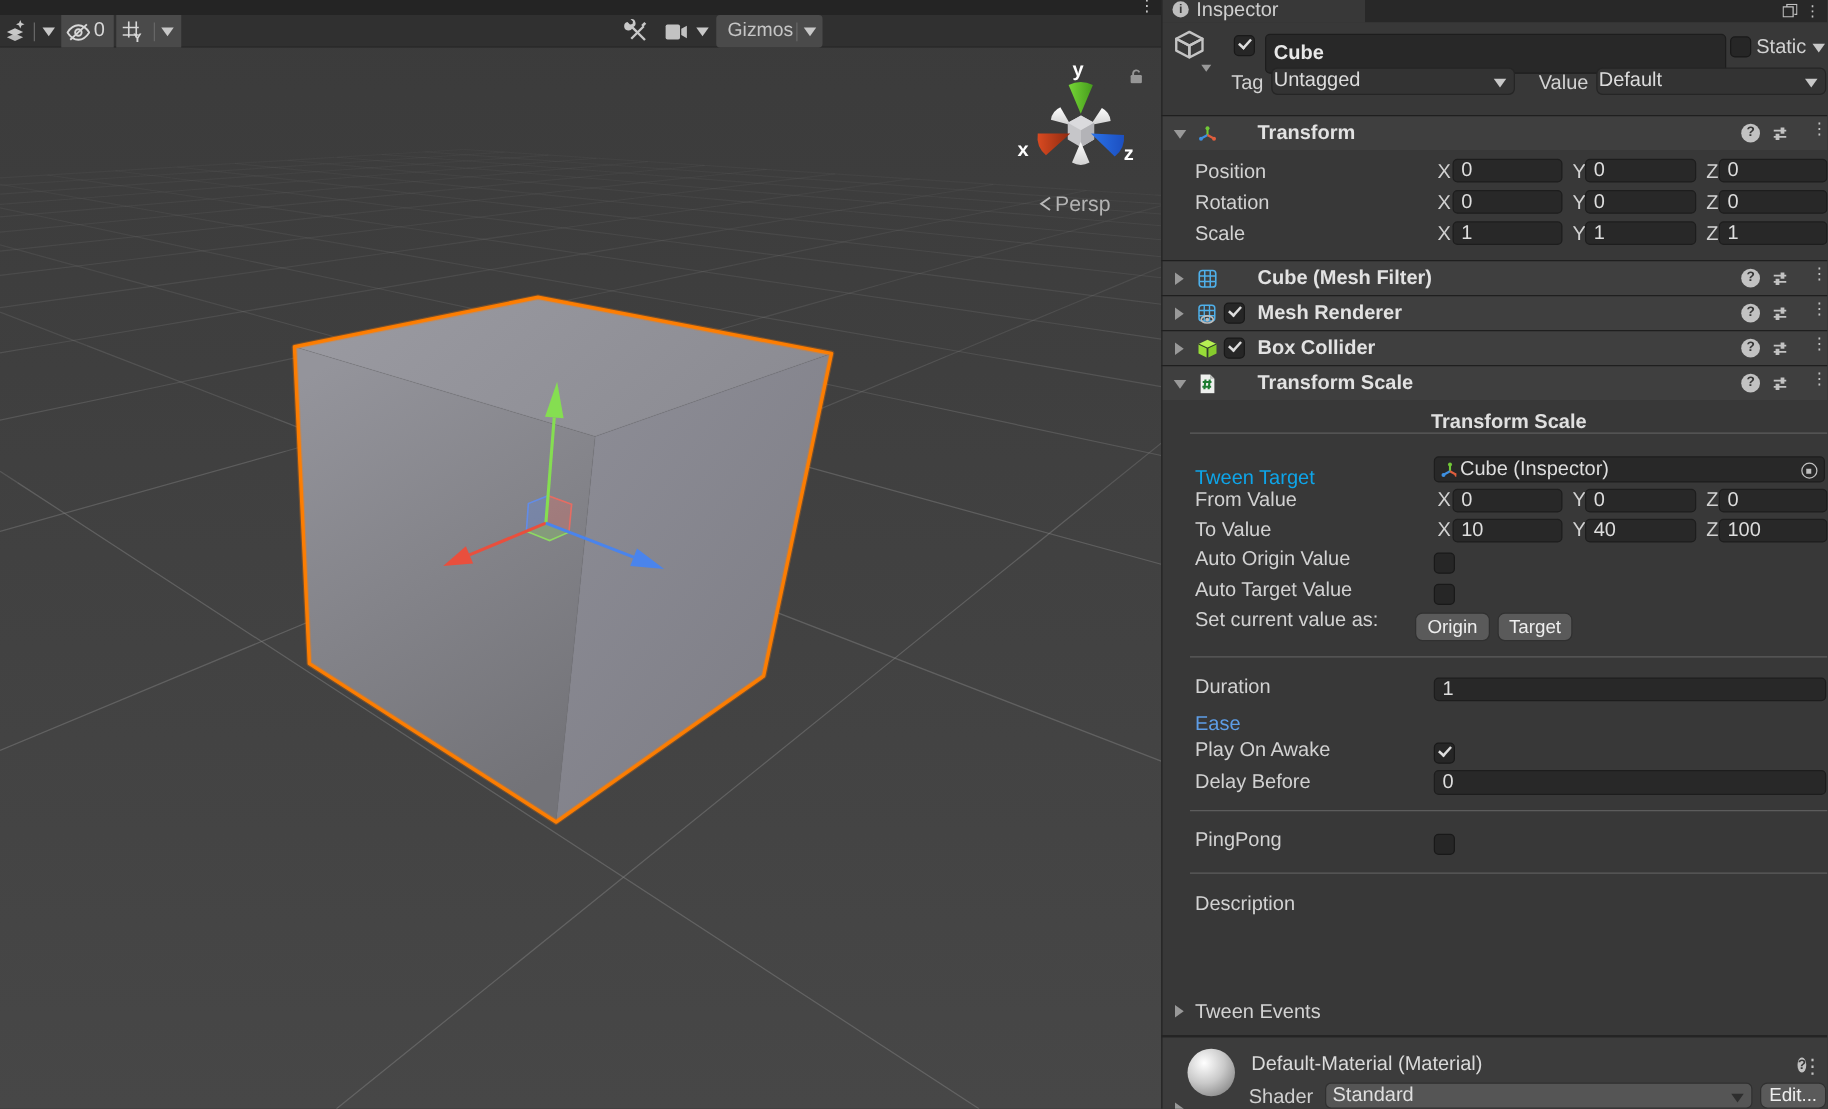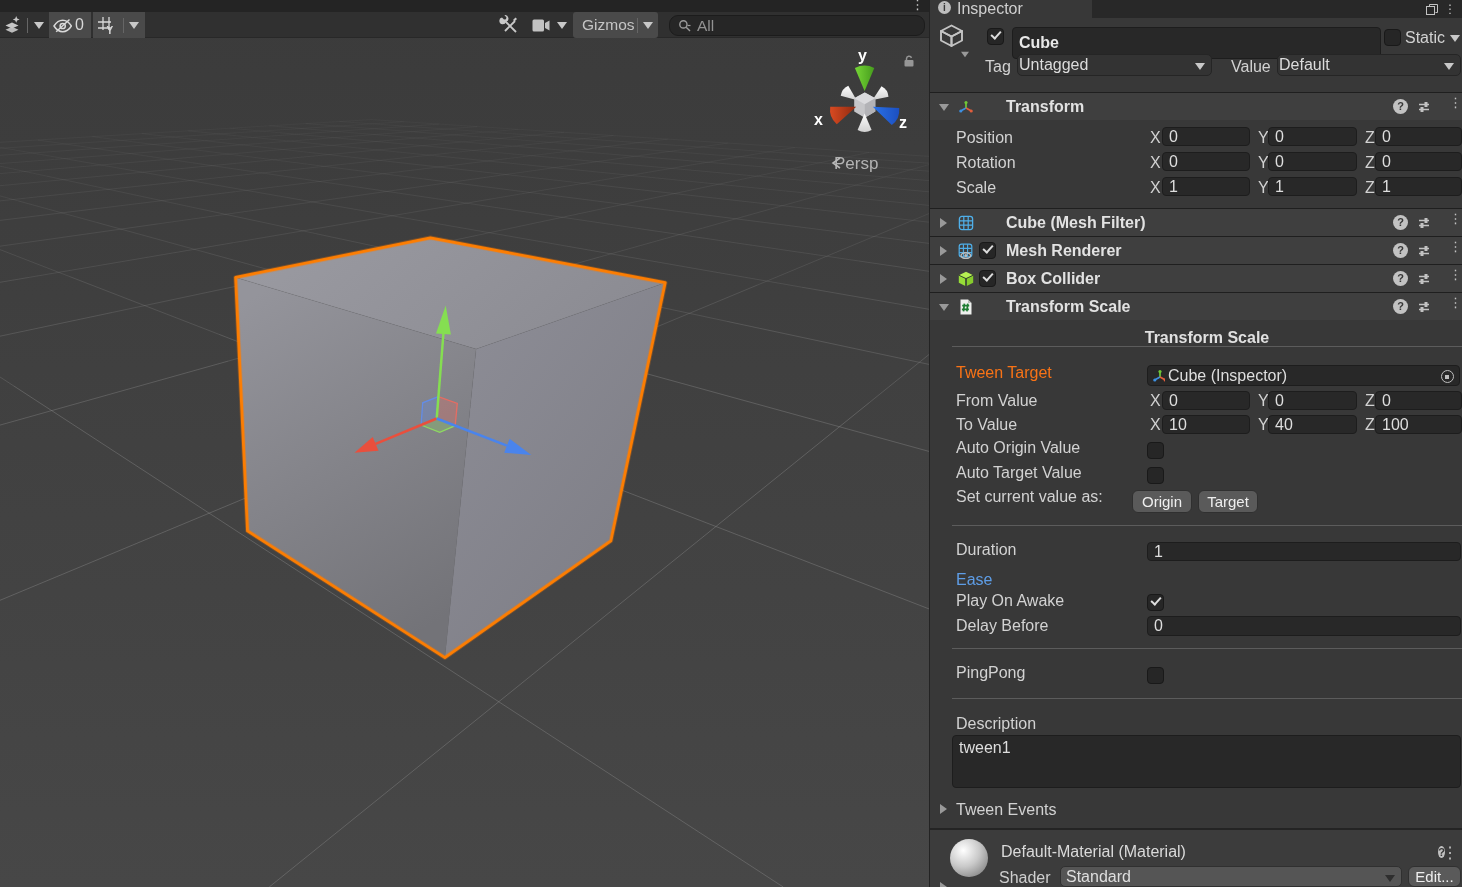--- a/index.html
+++ b/index.html
@@ -332,25 +332,20 @@
     <svg class="abs" style="left:532px;top:7px" width="19" height="13" viewBox="0 0 19 13">
           <rect x="0.5" y="0.5" width="11.5" height="12" rx="1.5" fill="#c2c2c2"></rect>
           <path d="M13 4 17.5 1.5v10L13 9Z" fill="#c2c2c2"></path>
         </svg>
     <div class="caret abs" style="left:557px;top:10px"></div>
     <div class="tbtn" style="left:573px;width:85px;border-radius:3px">
           <span style="font-size:15.5px;color:#c5c5c5;margin-left:9px">Gizmos</span>
       <div class="tsep" style="left:64px;top:6px"></div>
           <div class="caret" style="position:absolute;left:70px;top:10px"></div>
         </div>
-    <div id="search"><svg class="abs" style="position:static;margin:0 6px 0 8px" width="13" height="13" viewBox="0 0 13 13">
-            <circle cx="5.4" cy="5.4" r="3.6" fill="none" stroke="#9a9a9a" stroke-width="1.4"></circle>
-            <path d="M8.2 8.2 12 12" stroke="#9a9a9a" stroke-width="1.4"></path>
-            <path d="M9.5 6.5h3" stroke="#9a9a9a" stroke-width="1.2"></path>
-          </svg>All</div>
   </div>
 
   <svg class="abs" style="left:800px;top:40px" width="130" height="100" viewBox="0 0 130 100">
 <defs>
           <linearGradient id="gc" x1="0" y1="0" x2="1" y2="0">
             <stop offset="0" stop-color="#76d636"></stop>
             <stop offset="1" stop-color="#469c1d"></stop>
           </linearGradient>
           <linearGradient id="rc" x1="0" y1="0" x2="1" y2="0">
             <stop offset="0" stop-color="#d94a21"></stop>
@@ -379,21 +374,21 @@
 <text x="99" y="88" fill="#fff" font-size="16" font-weight="bold" font-family="Liberation Sans">z</text>
 </svg>
 <svg class="abs" style="left:903px;top:55px" width="12" height="12" viewBox="0 0 12 12">
         <rect x="1.5" y="5" width="9" height="6.5" rx="1" fill="#969696"></rect>
         <path d="M3.5 5V3.8a2.6 2.6 0 0 1 5-.9" fill="none" stroke="#969696" stroke-width="1.5"></path>
       </svg>
   <div class="abs" style="left:829px;top:154px;color:#b3b3b3;font-size:17px">
     <svg class="abs" style="left:0;top:2px" width="14" height="14" viewBox="0 0 14 14">
           <path d="M11 2 4 7l7 5" fill="none" stroke="#b9b9b9" stroke-width="1.6"></path>
         </svg>
-    <span style="margin-left:5px">Persp</span></div>
+    <span style="margin-left:15px">Persp</span></div>
 </div>
 <div id="insp" class="abs">
   <div id="tabbar" class="abs">
         <div id="tab">
      <span style="position:absolute;left:9px;top:1px;width:13px;height:13px;border-radius:50%;background:#bdbdbd;color:#383838;font-size:10px;font-weight:bold;text-align:center;line-height:13px">i</span>
      <span style="position:absolute;left:28px;top:0px">Inspector</span>
         </div>
      <span style="position:absolute;right:24px;top:1px"><svg class="abs" style="position:static" width="12" height="11" viewBox="0 0 12 11">
             <rect x="0.5" y="2.5" width="8" height="8" fill="none" stroke="#c2c2c2"></rect>
             <path d="M3.5 2.5V0.5h8v8h-2" fill="none" stroke="#c2c2c2"></path>
@@ -553,21 +548,21 @@
               <rect x="3.5" y="7" width="3" height="5" fill="#c2c2c2" stroke="none"></rect>
             </g>
           </svg>
           <span class="kebab">⋮</span>
         </span>
       </div>
 
   <div class="abs" style="left:0;top:320px;width:533px;height:510px">
     <div class="abs" style="left:23px;top:9px;width:510px;text-align:center"><b style="color:#e0e0e0">Transform Scale</b></div>
     <div class="hr" style="top:26px;width:510px"></div>
-    <span class="lbl" style="top:44px;color:#f97316">Tween Target</span>
+    <span class="lbl" style="top:54px;color:#0ea5e9">Tween Target</span>
     <div class="fld" style="left:218px;top:45px;width:313px;height:21px;padding-left:4px">
       <svg class="abs" style="position:static" width="13" height="13" viewBox="0 0 13 13">
             <g stroke-width="1.7" fill="none">
 <path d="M8 8V2" stroke="#71c837"></path>
               <path d="M8 8 2.6 11" stroke="#3d8fe0"></path>
               <path d="M8 8l5.4 3" stroke="#e05e3d"></path>
             </g>
 <circle cx="8" cy="2.6" r="1.6" fill="#71c837"></circle>
             <circle cx="2.8" cy="11" r="1.6" fill="#3d8fe0"></circle>
             <circle cx="13.2" cy="11" r="1.6" fill="#e05e3d"></circle>
@@ -603,21 +598,20 @@
     <span class="lbl" style="top:251px;color:#5e9de6">Ease</span>
     <span class="lbl" style="top:272px;color:#d2d2d2">Play On Awake</span>
         <div class="cb on" style="left:218px;top:274px"></div>
     <span class="lbl" style="top:297px;color:#d2d2d2">Delay Before</span>
         <div class="fld" style="left:218px;top:296px;width:314px;height:20px">0</div>
     <div class="hr" style="top:328px;width:510px"></div>
     <span class="lbl" style="top:344px;color:#d2d2d2">PingPong</span>
         <div class="cb" style="left:218px;top:347px"></div>
     <div class="hr" style="top:378px;width:510px"></div>
     <span class="lbl" style="top:395px;color:#d2d2d2">Description</span>
-    <div class="fld" style="left:23px;top:415px;width:509px;height:53px;align-items:flex-start;padding-top:3px">tween1</div>
     <div class="tri-r abs" style="left:11px;top:484px"></div>
     <span class="lbl" style="top:481px">Tween Events</span>
   </div>
 
   <div class="abs" style="left:0;top:828px;width:533px;height:59px;background:#3c3c3c;border-top:2px solid #242424">
     <div class="abs" style="left:21px;top:9px;width:38px;height:38px;border-radius:50%;background:radial-gradient(circle at 35% 30%,#ffffff,#c9c9c9 45%,#8e8e8e 80%,#7a7a7a)"></div>
     <span class="abs" style="left:72px;top:13px;color:#dadada">Default-Material (Material)</span>
     <span class="abs" style="right:17px;top:12px"><span class="qm">?</span></span>
     <span class="abs" style="right:4px;top:13px;color:#c2c2c2">⋮</span>
     <span class="abs" style="left:70px;top:39px;color:#cfcfcf">Shader</span>

